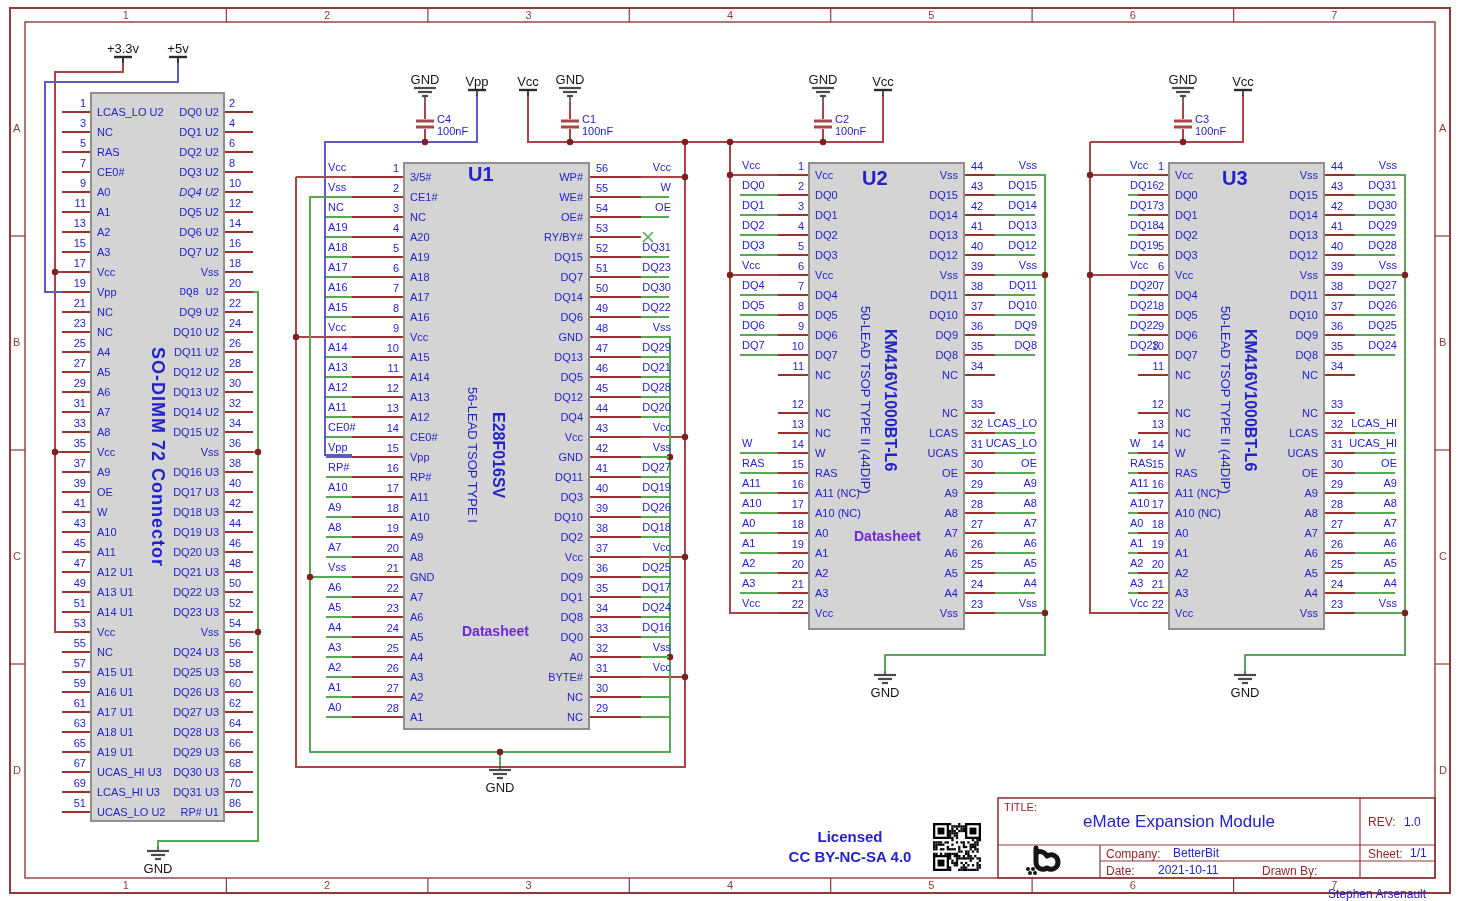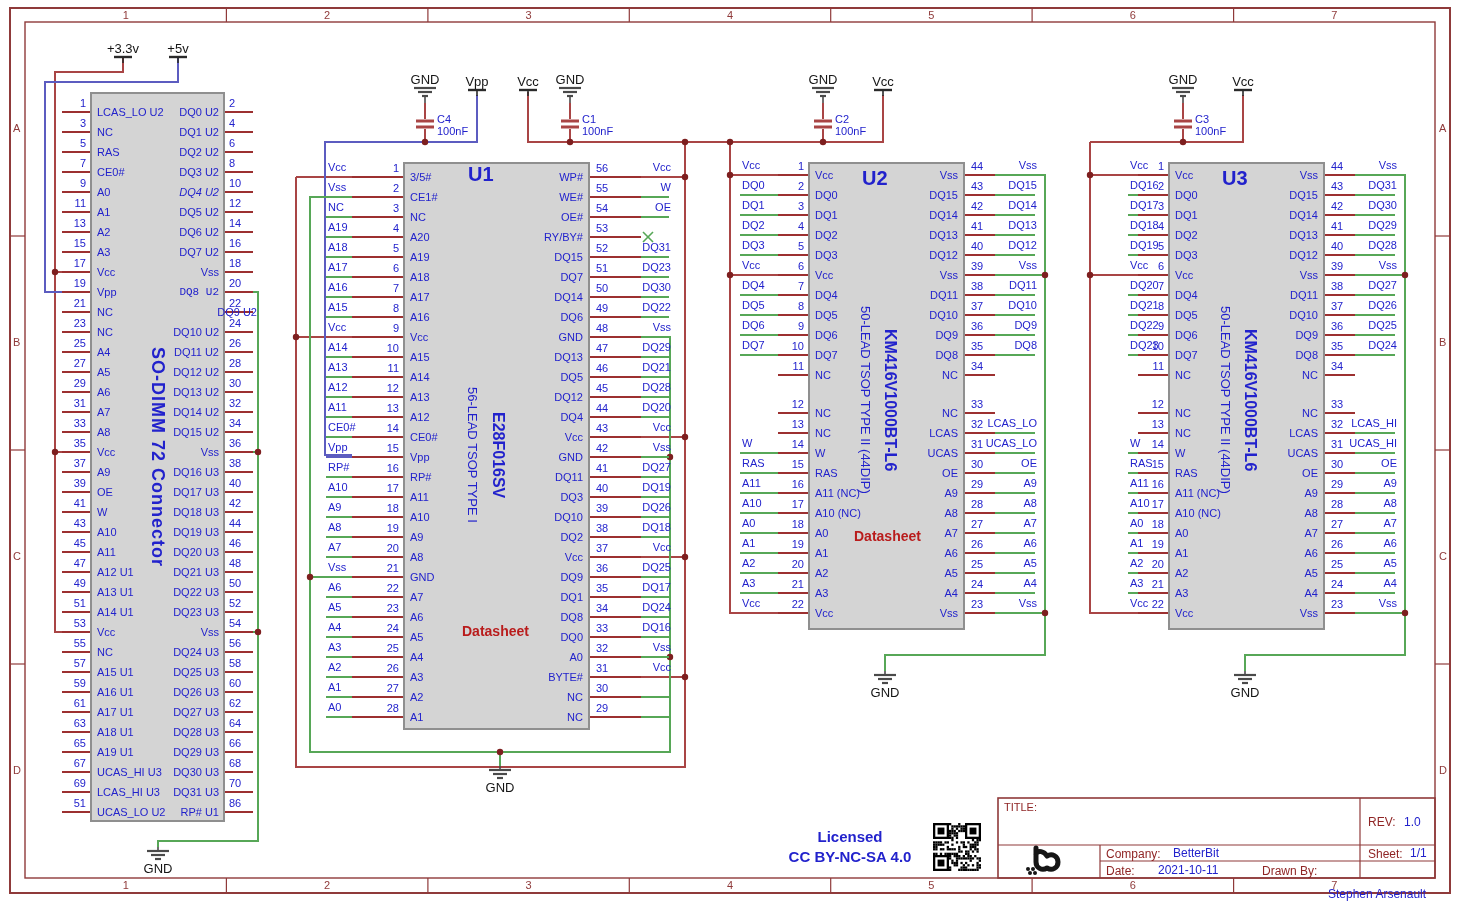--- a/index.html
+++ b/index.html
@@ -10,21 +10,21 @@
   .pin-name,.net-label,.pin-number{font-size:11px;line-height:12px;color:#2222cc;}
   .chipbox{position:absolute;background:#d4d4d4;border:2px solid #8f8f8f;box-sizing:border-box;}
   .vtext{position:absolute;writing-mode:vertical-rl;text-align:center;color:#2222cc;
          display:flex;align-items:center;justify-content:center;}
   .ref{font-weight:bold;font-size:20px;color:#2222cc;}
   .frame-label{font-size:11px;color:#8f3a3a;}
   .tb-label{font-size:11px;color:#8f2525;}
   .tb-val{font-size:12px;color:#2222cc;}
   .powerlabel{font-size:13px;color:#151515;}
   .caplabel{font-size:11px;color:#2222cc;line-height:12px;}
-  .ds-link{font-size:14px;font-weight:bold;color:#b91c1c;cursor:pointer;}
+  .ds-link{font-size:14px;font-weight:bold;color:#6d28d9;cursor:pointer;}
   .lic{font-size:15px;font-weight:bold;color:#2222cc;text-align:center;}
   .title-main{font-size:17px;color:#2222cc;}
 </style>
 </head>
 <body>
 
 <div id="sheet">
   <svg id="gfx" xmlns="http://www.w3.org/2000/svg" width="1460" height="901">
       <rect x="10" y="8" width="1440" height="885" fill="none" stroke="#8f3a3a" stroke-width="2"></rect>
       <rect x="25" y="22" width="1410" height="856" fill="none" stroke="#8f3a3a" stroke-width="1.4"></rect>
@@ -1228,20 +1228,21 @@
   <div class="abs ref" style="left:862px;top:167px;">U2</div>
   <div class="abs ref" style="left:1222px;top:167px;">U3</div>
 
   <div class="abs ds-link" style="left:462px;top:623px;">Datasheet</div>
   <div class="abs ds-link" style="left:854px;top:528px;">Datasheet</div>
 
   <div class="abs lic" style="left:790px;top:828px;width:120px;">Licensed</div>
   <div class="abs lic" style="left:780px;top:848px;width:140px;">CC BY-NC-SA 4.0</div>
 
   <div class="abs tb-label" style="left:1004px;top:801px;">TITLE:</div>
+  <div class="abs title-main" style="left:998px;top:812px;width:362px;text-align:center;">eMate Expansion Module</div>
   <div class="abs tb-label" style="left:1368px;top:815px;font-size:12px;">REV:</div>
   <div class="abs tb-val" style="left:1404px;top:815px;">1.0</div>
   <div class="abs tb-label" style="left:1106px;top:847px;font-size:12px;">Company:</div>
   <div class="abs tb-val" style="left:1173px;top:846px;">BetterBit</div>
   <div class="abs tb-label" style="left:1368px;top:847px;font-size:12px;">Sheet:</div>
   <div class="abs tb-val" style="left:1410px;top:846px;">1/1</div>
   <div class="abs tb-label" style="left:1106px;top:864px;font-size:12px;">Date:</div>
   <div class="abs tb-val" style="left:1158px;top:863px;">2021-10-11</div>
   <div class="abs tb-label" style="left:1262px;top:864px;font-size:12px;">Drawn By:</div>
   <div class="abs tb-val" style="left:1328px;top:863px;margin-top:24px;">Stephen Arsenault</div>
@@ -1383,21 +1384,21 @@
     <div class="abs pin-name" style="top: 206px; right: 1241px;">DQ5 U2</div>
     <div class="abs pin-number" style="top: 217px; left: 229px;">14</div>
     <div class="abs pin-name" style="top: 226px; right: 1241px;">DQ6 U2</div>
     <div class="abs pin-number" style="top: 237px; left: 229px;">16</div>
     <div class="abs pin-name" style="top: 246px; right: 1241px;">DQ7 U2</div>
     <div class="abs pin-number" style="top: 257px; left: 229px;">18</div>
     <div class="abs pin-name" style="top: 266px; right: 1241px;">Vss</div>
     <div class="abs pin-number" style="top: 277px; left: 229px;">20</div>
     <div class="abs pin-name" style="top: 286px; right: 1241px; font-family: Liberation Mono, monospace;">DQ8 U2</div>
     <div class="abs pin-number" style="top: 297px; left: 229px;">22</div>
-    <div class="abs pin-name" style="top: 306px; right: 1203px;">DQ9 U2</div>
+    <div class="abs pin-name" style="top: 306px; right: 1241px;">DQ9 U2</div>
     <div class="abs pin-number" style="top: 317px; left: 229px;">24</div>
     <div class="abs pin-name" style="top: 326px; right: 1241px;">DQ10 U2</div>
     <div class="abs pin-number" style="top: 337px; left: 229px;">26</div>
     <div class="abs pin-name" style="top: 346px; right: 1241px;">DQ11 U2</div>
     <div class="abs pin-number" style="top: 357px; left: 229px;">28</div>
     <div class="abs pin-name" style="top: 366px; right: 1241px;">DQ12 U2</div>
     <div class="abs pin-number" style="top: 377px; left: 229px;">30</div>
     <div class="abs pin-name" style="top: 386px; right: 1241px;">DQ13 U2</div>
     <div class="abs pin-number" style="top: 397px; left: 229px;">32</div>
     <div class="abs pin-name" style="top: 406px; right: 1241px;">DQ14 U2</div>

